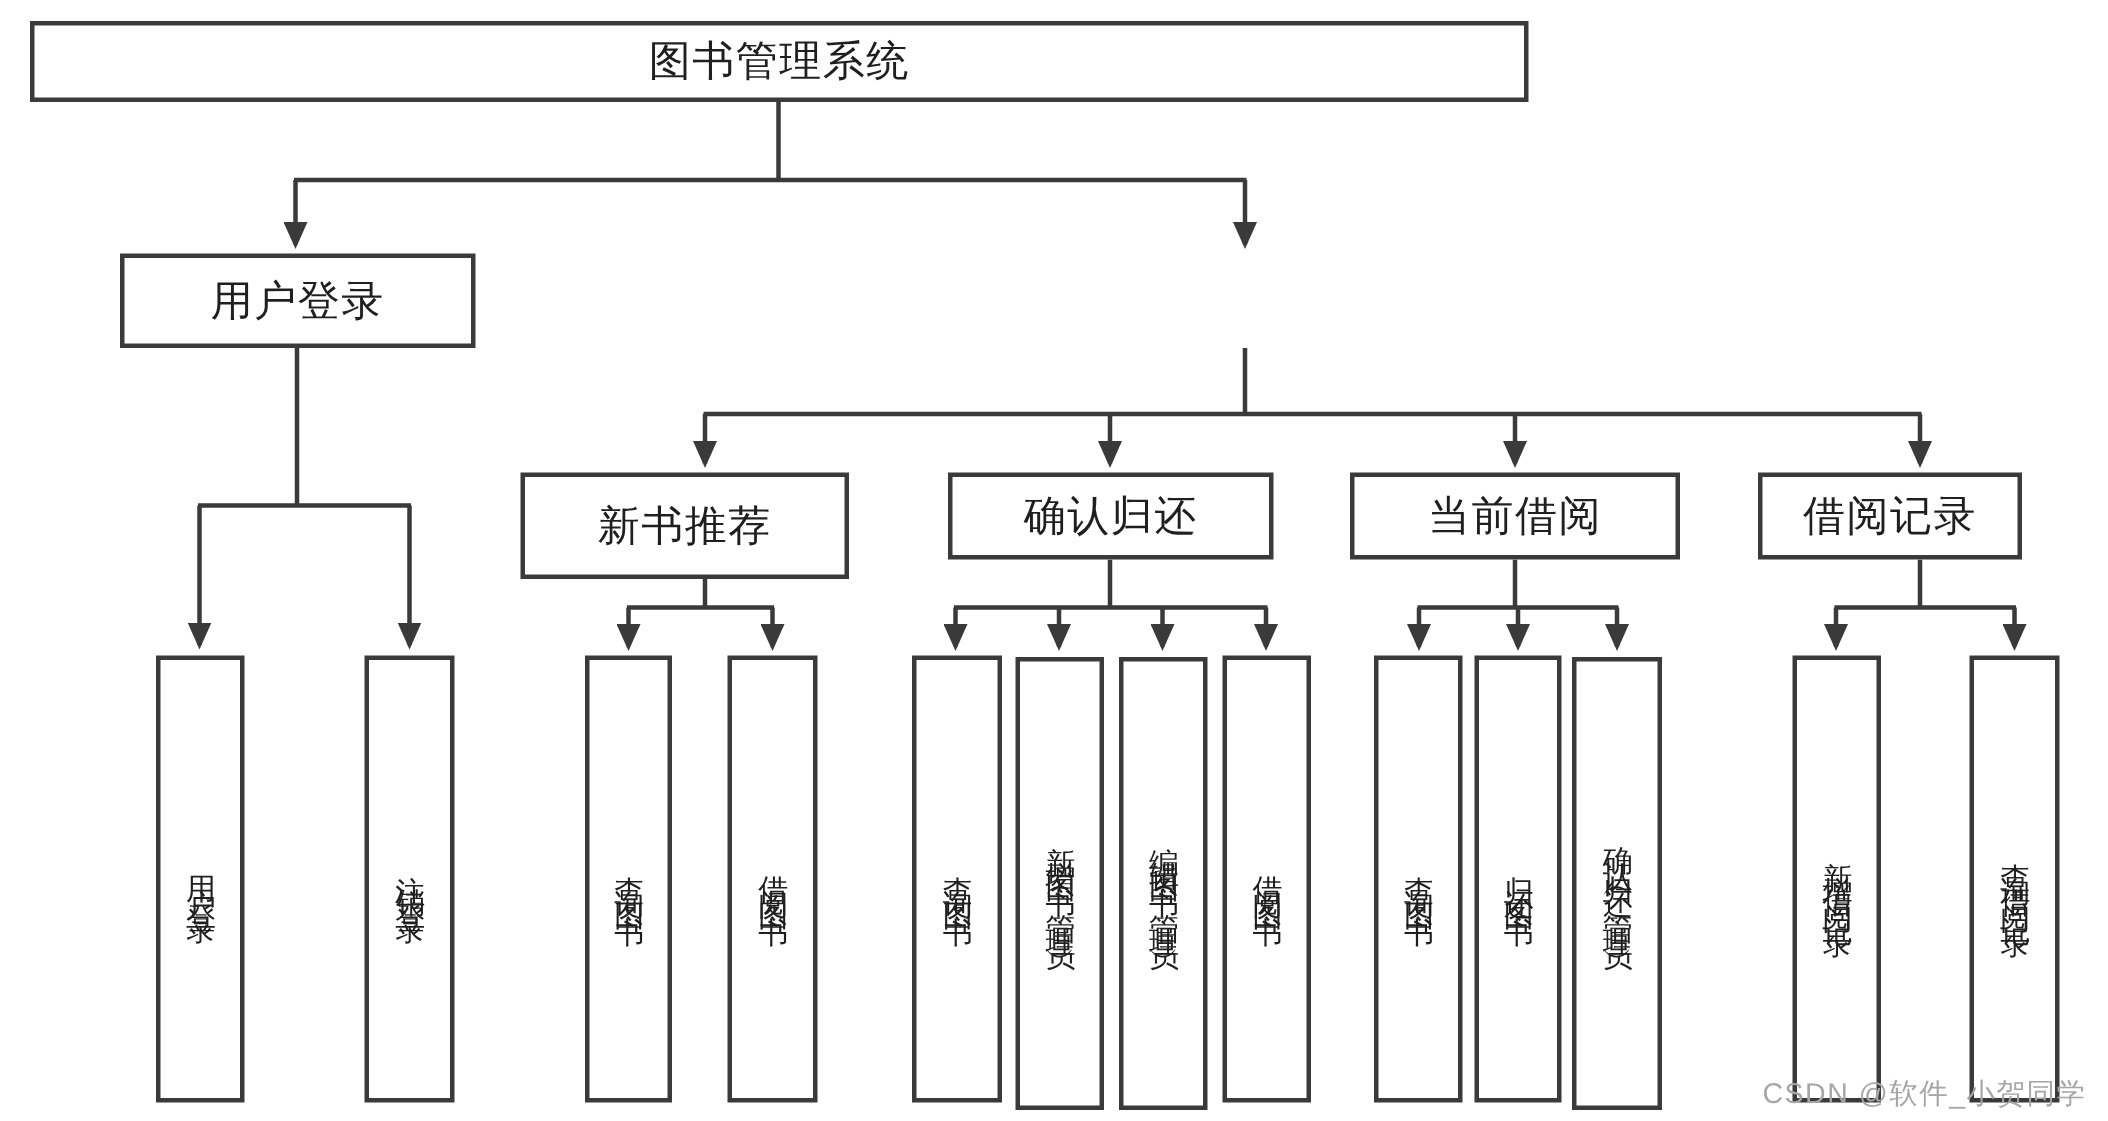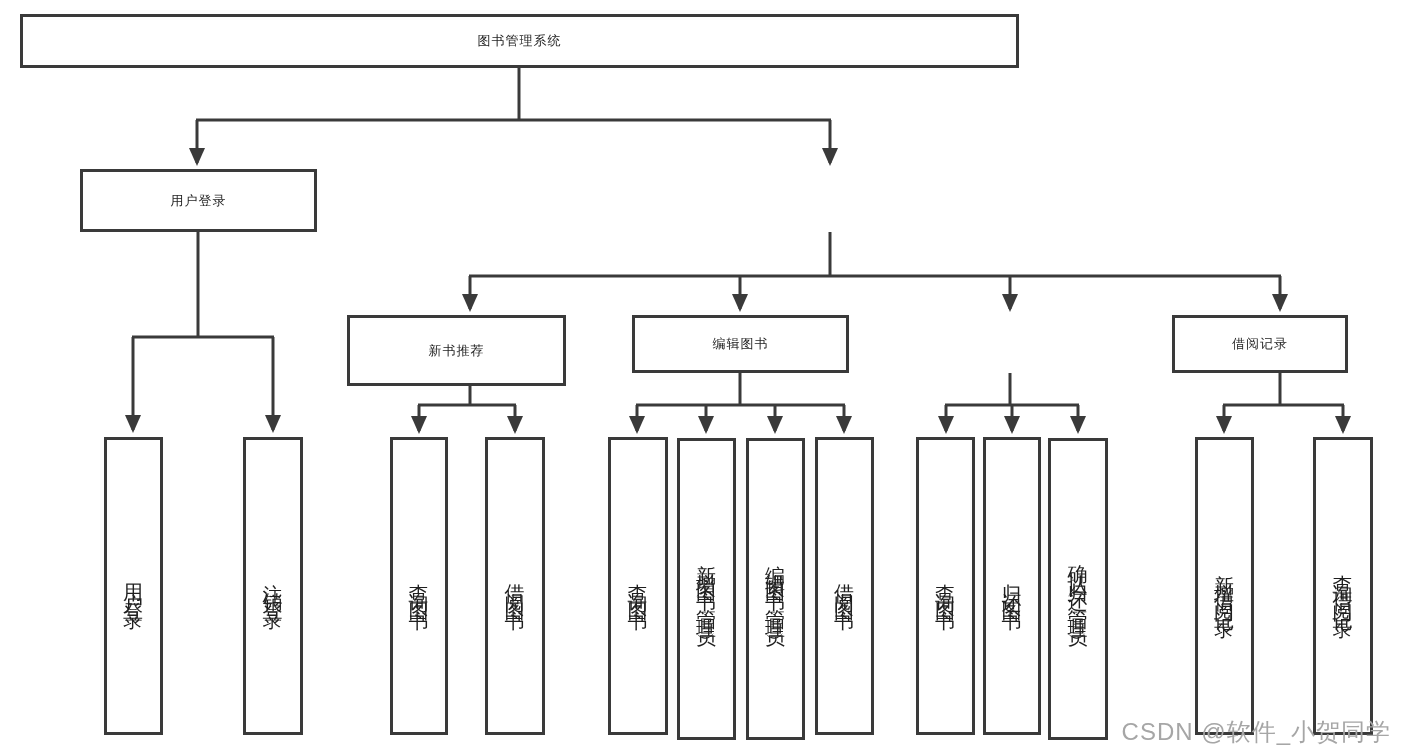--- a/index.html
+++ b/index.html
@@ -21,34 +21,34 @@
   .box{
     position:absolute;
     box-sizing:border-box;
     border:3px solid var(--line);
     background:#fff;
     display:flex;
     align-items:center;
     justify-content:center;
     z-index:1;
   }
-  .box.h{font-size:13px;letter-spacing:1px;}
+  .box.h{font-size:28px;letter-spacing:1px;}
   .box.v span{
     writing-mode:vertical-rl;
     text-orientation:mixed;
     font-size:20px;
     letter-spacing:9px;
     line-height:1;
     white-space:nowrap;
   }
   .watermark{
     position:absolute;
     right:14px;
     top:716px;
-    font-size:24px;
+    font-size:19px;
     color:var(--watermark);
     z-index:3;
     letter-spacing:1px;
     white-space:nowrap;
   }
 </style>
 </head>
 <body>
 
 <div class="canvas">
@@ -101,21 +101,22 @@
       <line x1="1224" y1="405" x2="1224" y2="431" marker-end="url(#arw)"></line>
       <line x1="1343" y1="405" x2="1343" y2="431" marker-end="url(#arw)"></line>
     </g>
   </svg>
 
   <div class="box h" style="left:20px;top:14px;width:999px;height:54px">图书管理系统</div>
 
   <div class="box h" style="left:80px;top:169px;width:237px;height:63px">用户登录</div>
 
   <div class="box h" style="left:347px;top:315px;width:219px;height:71px">新书推荐</div>
-  <div class="box h" style="left:632px;top:315px;width:217px;height:58px">编辑图书</div>
+  <div class="box h" style="left:632px;top:315px;width:217px;height:58px">确认归还</div>
+  <div class="box h" style="left:900px;top:315px;width:220px;height:58px">当前借阅</div>
   <div class="box h" style="left:1172px;top:315px;width:176px;height:58px">借阅记录</div>
 
   <div class="box v" style="left:104px;top:437px;width:59px;height:298px">
     <span>用户登录</span>
   </div>
   <div class="box v" style="left:243px;top:437px;width:60px;height:298px">
     <span>注销登录</span>
   </div>
 
   <div class="box v" style="left:390px;top:437px;width:58px;height:298px">

